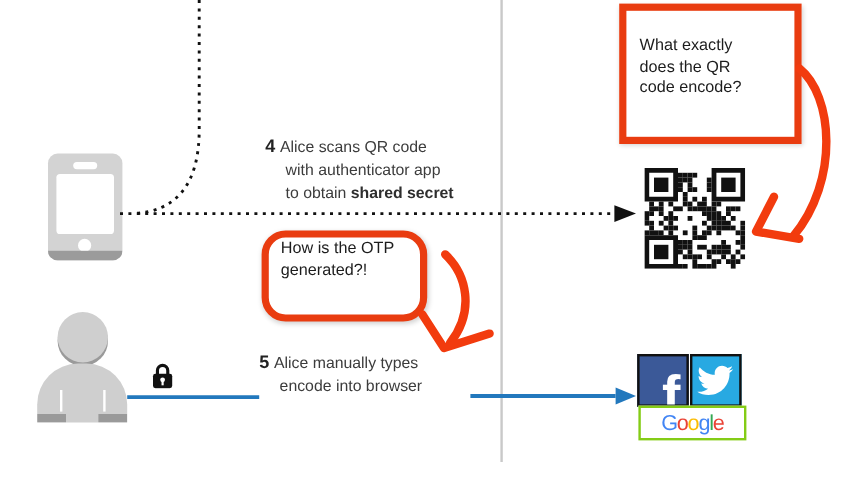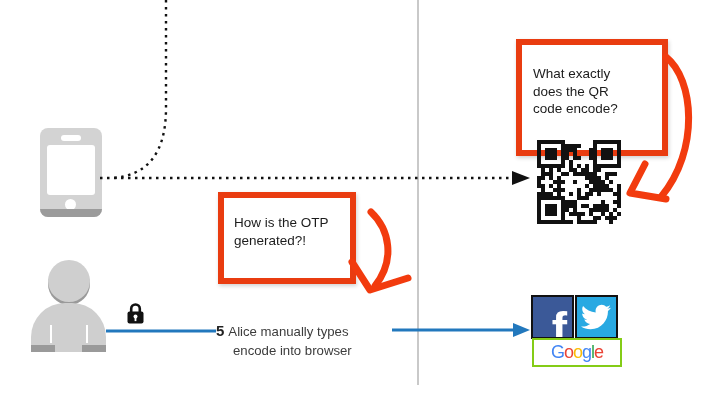--- a/index.html
+++ b/index.html
@@ -32,28 +32,28 @@
 
   
   .lock{left:126px;top:302px;z-index:2;}
 
   
   .step{font-size:13.2px;line-height:19px;color:#3c3c3c;z-index:2;}
   .step .num{font-weight:bold;font-size:15px;color:#222;margin-right:4px;}
   .step .ind{padding-left:17px;}
   .step b{color:#2e2e2e;}
   .step4{left:221px;top:113px;}
-  .step5{left:216px;top:293px;margin-top:28px;}
+  .step5{left:216px;top:293px;}
 
   
   .callout{border:6px solid #e93c10;background:#fff;z-index:2;
            box-shadow:1px 2px 4px rgba(0,0,0,.18);
            font-size:13.5px;line-height:17.5px;color:#1c1c1c;white-space:pre-line;}
-  .callout1{left:516px;top:3px;width:129px;height:85px;padding:20px 0 0 11px;margin-top:36px;}
-  .callout2{left:218px;top:192px;width:116px;height:64px;padding:16px 0 0 10px;}
+  .callout1{left:516px;top:3px;width:129px;height:85px;padding:20px 0 0 11px;}
+  .callout2{left:218px;top:192px;width:116px;height:64px;padding:0 0 0 10px;border-radius:20px;}
 
   
   .qr{left:537px;top:140px;z-index:2;}
 
   
   .logo-sq{width:39px;height:40px;border:2px solid #111;overflow:hidden;z-index:2;}
   .fb{left:531px;top:295px;background:#3b5998;}
   .fb .f{position:absolute;right:5px;bottom:-15px;font-size:46px;font-weight:bold;color:#fff;line-height:1;}
   .tw{left:575px;top:295px;background:#28a9e2;}
   .google{left:532px;top:338px;width:86px;height:25px;border:2px solid #84cc16;background:#fff;z-index:2;
@@ -105,20 +105,25 @@
     <div class="cuff r"></div>
   </div>
 
   <svg class="abs lock" width="19" height="22" viewBox="0 0 19 22">
     <path d="M 5.2,11 V 6.8 a 4.3,4.3 0 0 1 8.6,0 V 11" stroke="#111" stroke-width="2.6" fill="none"></path>
     <rect x="1.5" y="9.5" width="16" height="12" rx="2" fill="#111"></rect>
     <circle cx="9.5" cy="14.5" r="2" fill="#fff"></circle>
     <rect x="8.6" y="15.5" width="1.8" height="3.6" fill="#fff"></rect>
   </svg>
 
+  <div class="abs step step4">
+    <div><span class="num">4</span><span>Alice scans QR code</span></div>
+    <div class="ind">with authenticator app</div>
+    <div class="ind"><span>to obtain </span><b>shared secret</b></div>
+  </div>
 
   <div class="abs step step5">
     <div><span class="num">5</span><span>Alice manually types</span></div>
     <div class="ind">encode into browser</div>
   </div>
 
   <div class="abs callout callout1">What exactly
 does the QR
 code encode?</div>
   <div class="abs callout callout2">How is the OTP

